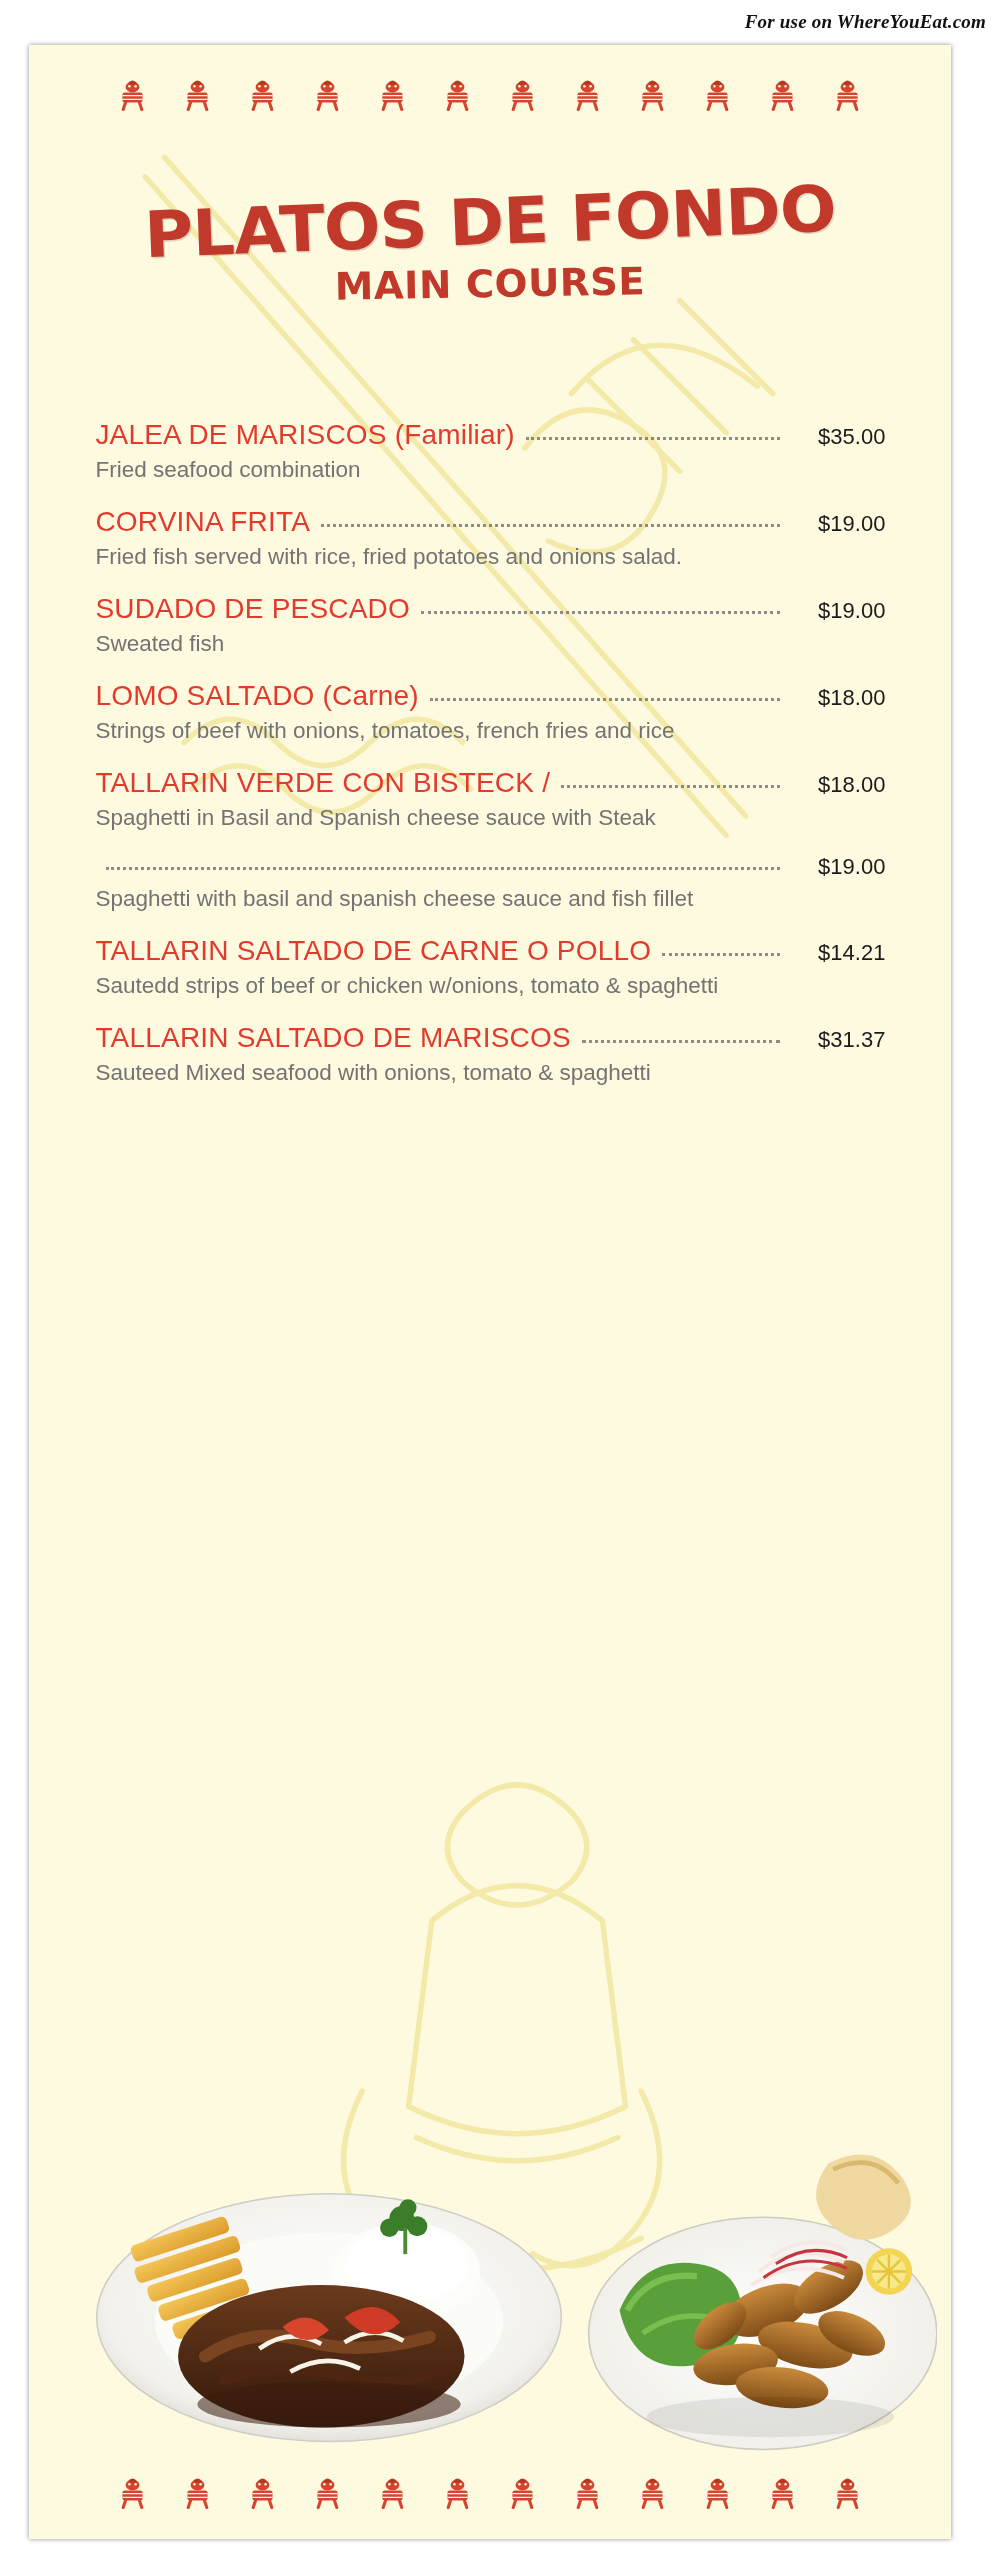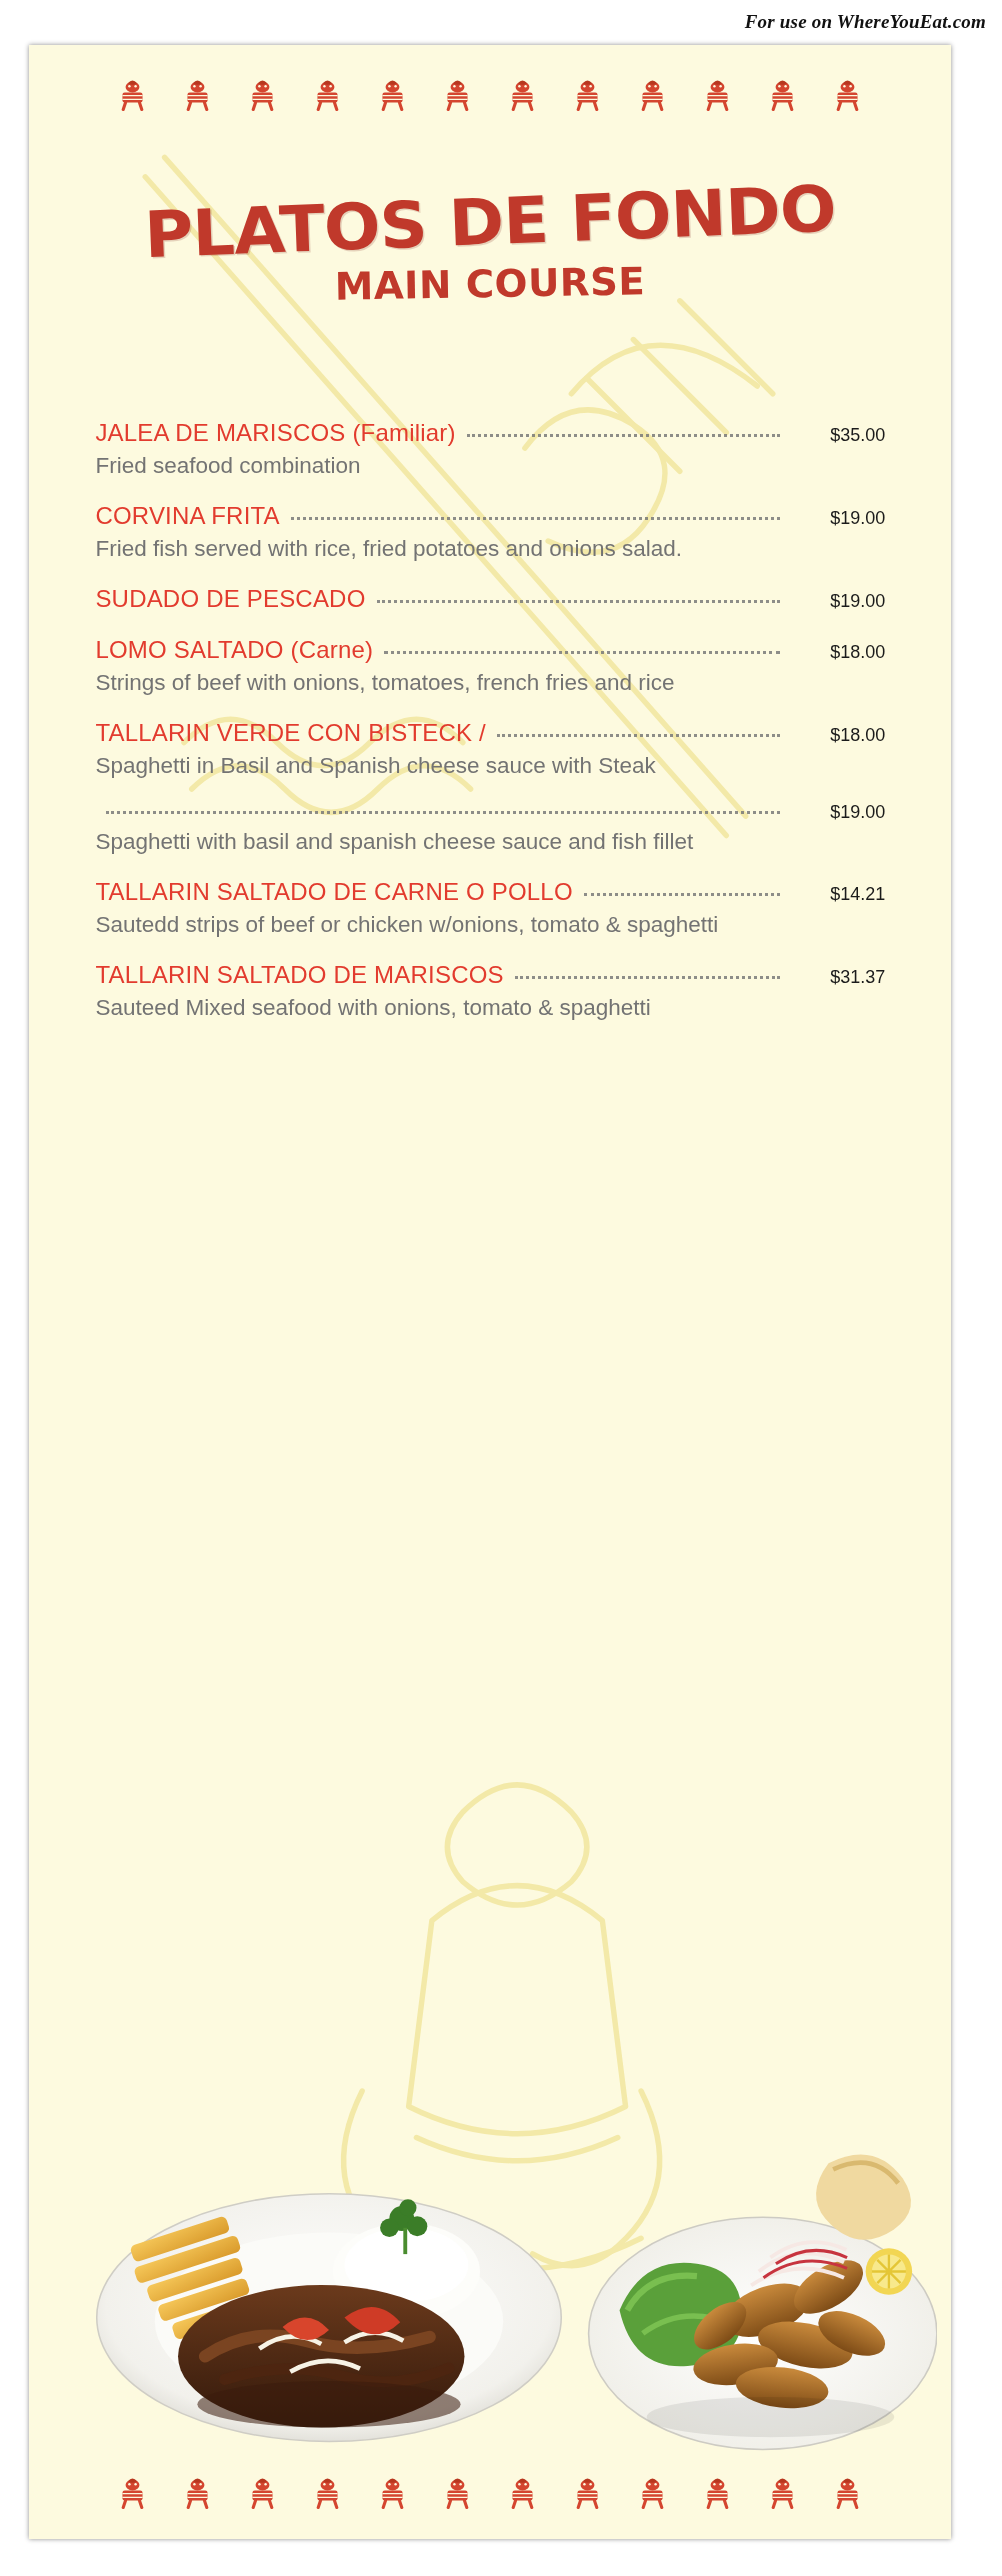--- a/index.html
+++ b/index.html
@@ -105,38 +105,38 @@
     top: 374px;
     width: 790px;
   }
   .item { margin-bottom: 23px; }
   .item-line {
     display: flex;
     align-items: baseline;
     width: 100%;
   }
   .item-name {
-    font-size: 24px;
+    font-size: 28px;
     color: #e23b2e;
     white-space: nowrap;
     letter-spacing: 0.2px;
     text-align: right;
   }
   .item-dots {
     flex: 1 1 auto;
     margin: 0 9.3px 0 11px;
     height: 0.8px;
     position: relative;
     top: -3.9px;
     border-bottom: 3.1px dotted #7a7a7a;
     opacity: 0.85;
     min-width: 15.5px;
   }
   .item-price {
-    font-size: 18px;
+    font-size: 22px;
     color: #1b1b1b;
     white-space: nowrap;
     width: 96px;
     text-align: right;
     flex: none;
   }
   .item-desc {
     margin-top: 4.6px;
     font-size: 22.5px;
     color: #737373;
@@ -374,20 +374,21 @@
       </div>
       <div class="item-desc">Fried fish served with rice, fried potatoes and onions salad.</div>
     </div>
 
     <div class="item">
       <div class="item-line">
         <span class="item-name">SUDADO DE PESCADO</span>
         <span class="item-dots"></span>
         <span class="item-price">$19.00</span>
       </div>
+      <div class="item-desc">Sweated fish</div>
     </div>
 
     <div class="item">
       <div class="item-line">
         <span class="item-name">LOMO SALTADO (Carne)</span>
         <span class="item-dots"></span>
         <span class="item-price">$18.00</span>
       </div>
       <div class="item-desc">Strings of beef with onions, tomatoes, french fries and rice</div>
     </div>

